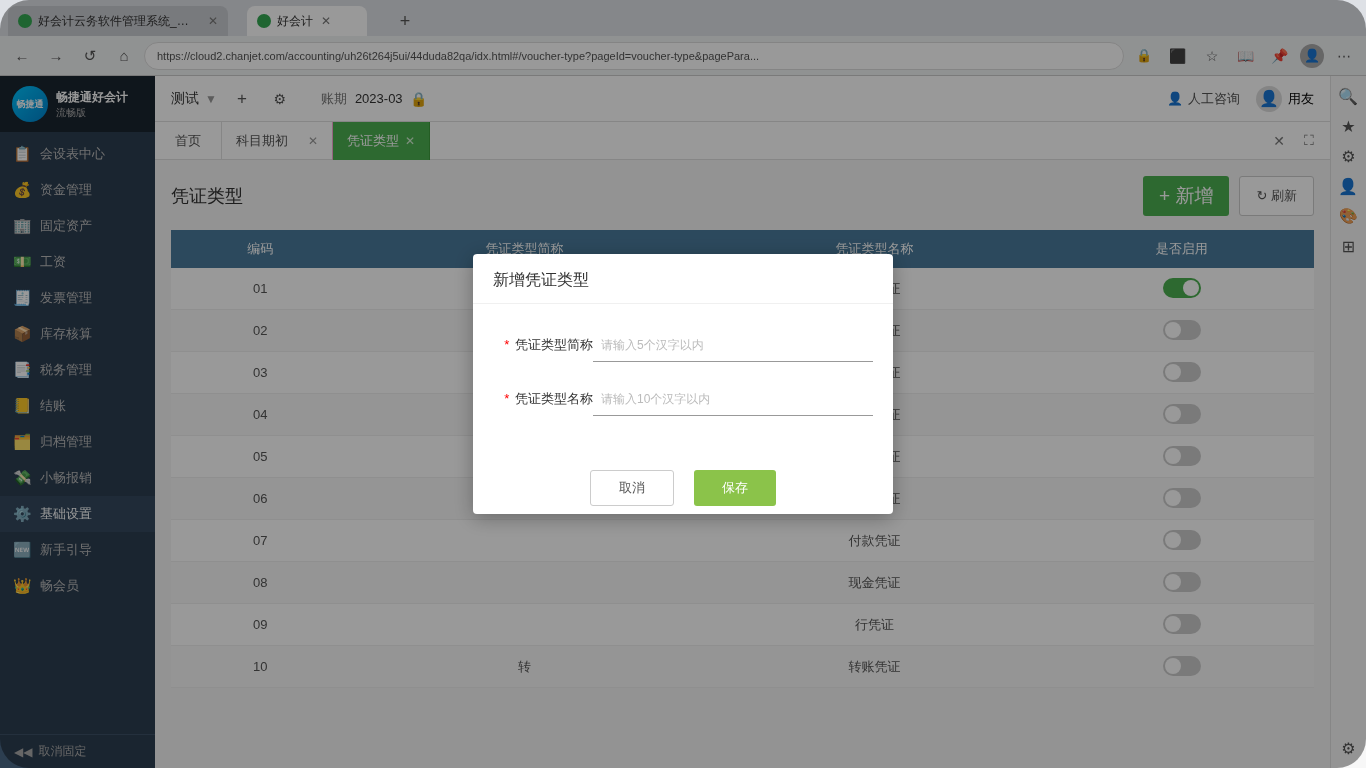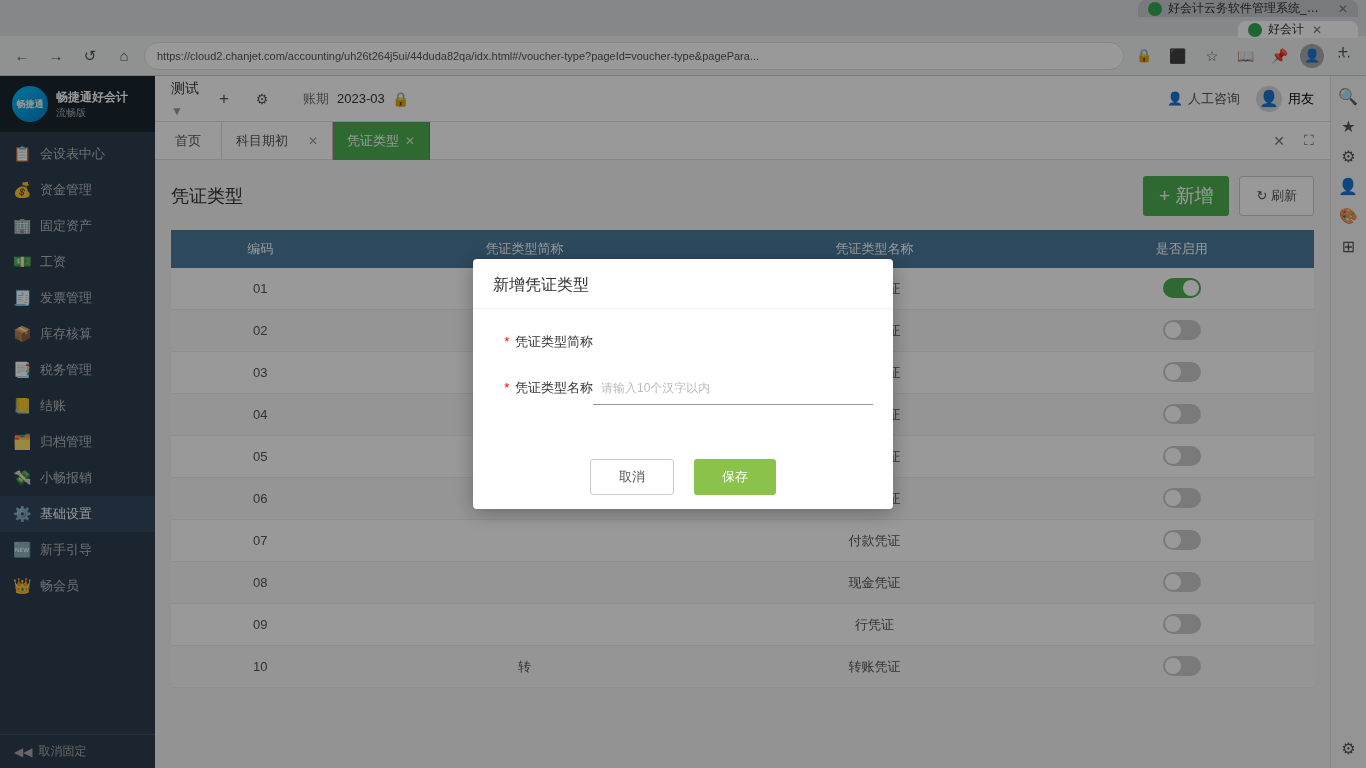--- a/index.html
+++ b/index.html
@@ -19,21 +19,21 @@
     .sidebar-item { display: flex; align-items: center; padding: 9px 14px; cursor: pointer; gap: 8px; color: #bbb; font-size: 13px; }
     .sidebar-item.active { color: #fff; background: #34495e; }
     .sidebar-item-icon { width: 18px; height: 18px; display: flex; align-items: center; justify-content: center; font-size: 15px; flex-shrink: 0; }
     .sidebar-cancel { display: flex; align-items: center; padding: 8px 14px; cursor: pointer; gap: 6px; color: #aaa; font-size: 12px; border-top: 1px solid #3d5166; }
 
     
     .main-content { flex: 1; display: flex; flex-direction: column; background: #f5f5f5; }
 
     
     .app-topbar { background: #fff; height: 46px; display: flex; align-items: center; padding: 0 16px; border-bottom: 1px solid #e0e0e0; gap: 12px; }
-    .workspace-selector { display: flex; gap: 6px; cursor: pointer; flex-direction: column; }
+    .workspace-selector { display: flex; align-items: center; gap: 6px; cursor: pointer; }
     .period-info { margin-left: 16px; display: flex; align-items: center; gap: 4px; font-size: 13px; color: #333; }
     .topbar-right { margin-left: auto; display: flex; align-items: center; gap: 16px; }
     .consult-btn { display: flex; align-items: center; gap: 4px; color: #555; cursor: pointer; font-size: 13px; }
     .user-info { display: flex; align-items: center; gap: 6px; cursor: pointer; }
     .user-avatar { width: 26px; height: 26px; border-radius: 50%; background: #ddd; display: flex; align-items: center; justify-content: center; color: #999; font-size: 16px; }
     .page-tab { display: flex; align-items: center; padding: 0 14px; height: 38px; font-size: 13px; cursor: pointer; color: #555; border-right: 1px solid #e0e0e0; }
 
     
     .page-body { flex: 1; padding: 16px; overflow-y: auto; position: relative; }
     .page-title-bar { display: flex; justify-content: space-between; align-items: center; margin-bottom: 14px; }
@@ -48,40 +48,40 @@
     .data-table thead th { padding: 10px 14px; text-align: center; font-weight: normal; font-size: 13px; }
     .data-table tbody tr { background: #fff; }
     .data-table tbody tr:nth-child(even) { background: #f9f9f9; }
     .data-table tbody td { padding: 10px 14px; text-align: center; font-size: 13px; color: #555; border-bottom: 1px solid #eee; }
     .toggle { width: 38px; height: 20px; border-radius: 10px; display: inline-flex; align-items: center; cursor: pointer; }
     .toggle.on { background: #4caf50; justify-content: flex-end; padding-right: 2px; }
     .toggle.off { background: #ccc; justify-content: flex-start; padding-left: 2px; }
     .toggle-knob { width: 16px; height: 16px; background: white; border-radius: 50%; }
 
     
-    .modal-overlay { position: fixed; top: 0; left: 0; width: 100%; height: 100%; background: rgba(0,0,0,0.4); display: flex; align-items: center; justify-content: center; z-index: 1000; }
+    .modal-overlay { position: fixed; top: 0; left: 0; width: 100%; height: 100%; background: rgba(0,0,0,0.4); display: flex; align-items: center; justify-content: center; z-index: 1000; border-radius: 29px; }
     .modal { background: #fff; border-radius: 4px; width: 420px; box-shadow: 0 4px 20px rgba(0,0,0,0.3); }
     .modal-header { padding: 16px 20px 12px; font-size: 16px; color: #333; font-weight: 500; border-bottom: 1px solid #f0f0f0; }
     .modal-body { padding: 24px 20px; }
     .form-row { display: flex; align-items: center; margin-bottom: 20px; }
     .form-label { width: 100px; text-align: right; font-size: 13px; color: #333; flex-shrink: 0; }
     .form-required { color: red; margin-right: 2px; }
     .form-input { flex: 1; height: 34px; border: none; border-bottom: 1px solid #999; outline: none; font-size: 13px; padding: 0 8px; color: #333; }
     .form-input::placeholder { color: #bbb; font-size: 12px; }
-    .modal-footer { padding: 10px 20px 14px; display: flex; justify-content: center; gap: 20px; }
+    .modal-footer { padding: 10px 20px 8px; display: flex; justify-content: center; gap: 20px; }
     .btn-cancel { background: #fff; color: #555; border: 1px solid #ccc; padding: 8px 28px; border-radius: 3px; cursor: pointer; font-size: 13px; }
     .btn-save { background: #8bc34a; color: #fff; border: none; padding: 8px 28px; border-radius: 3px; cursor: pointer; font-size: 13px; }
     .tab-action-btn { width: 26px; height: 26px; display: flex; align-items: center; justify-content: center; cursor: pointer; color: #777; border-radius: 3px; font-size: 14px; }
   </style>
 </head>
 <body>
 
 <div>
 
-  <div style="display:flex;align-items:flex-end;height:36px;background:#dee1e6;padding:0 8px;gap:4px;flex-direction:column;">
+  <div style="display:flex;align-items:flex-end;height:36px;background:#dee1e6;padding:0 8px;gap:19px;">
     <div style="display:flex;align-items:center;height:30px;padding:0 10px;border-radius:8px 8px 0 0;background:#c8cbd0;color:#333;font-size:12px;max-width:220px;min-width:160px;">
       <div style="width:14px;height:14px;background:#34a853;border-radius:50%;margin-right:6px;flex-shrink:0;"></div>
       <span style="overflow:hidden;text-overflow:ellipsis;white-space:nowrap;">好会计云务软件管理系统_会计</span>
       <span style="margin-left:8px;cursor:pointer;color:#777;">✕</span>
     </div>
     <div style="display:flex;align-items:center;height:30px;padding:0 10px;border-radius:8px 8px 0 0;background:#fff;color:#333;font-size:12px;min-width:120px;">
       <div style="width:14px;height:14px;background:#34a853;border-radius:50%;margin-right:6px;flex-shrink:0;"></div>
       <span>好会计</span>
       <span style="margin-left:8px;cursor:pointer;color:#777;">✕</span>
     </div>
@@ -341,20 +341,21 @@
   <div class="modal" style="width:420px;">
     <div class="modal-header">
       <span>新增凭证类型</span>
     </div>
     <div class="modal-body">
       <div class="form-row">
         <label class="form-label">
           <span class="form-required">*</span>
           <span>凭证类型简称</span>
         </label>
+        <input class="form-input" type="text" placeholder="请输入5个汉字以内" style="">
       </div>
       <div class="form-row">
         <label class="form-label">
           <span class="form-required">*</span>
           <span>凭证类型名称</span>
         </label>
         <input class="form-input" type="text" placeholder="请输入10个汉字以内" style="">
       </div>
     </div>
     <div class="modal-footer">

